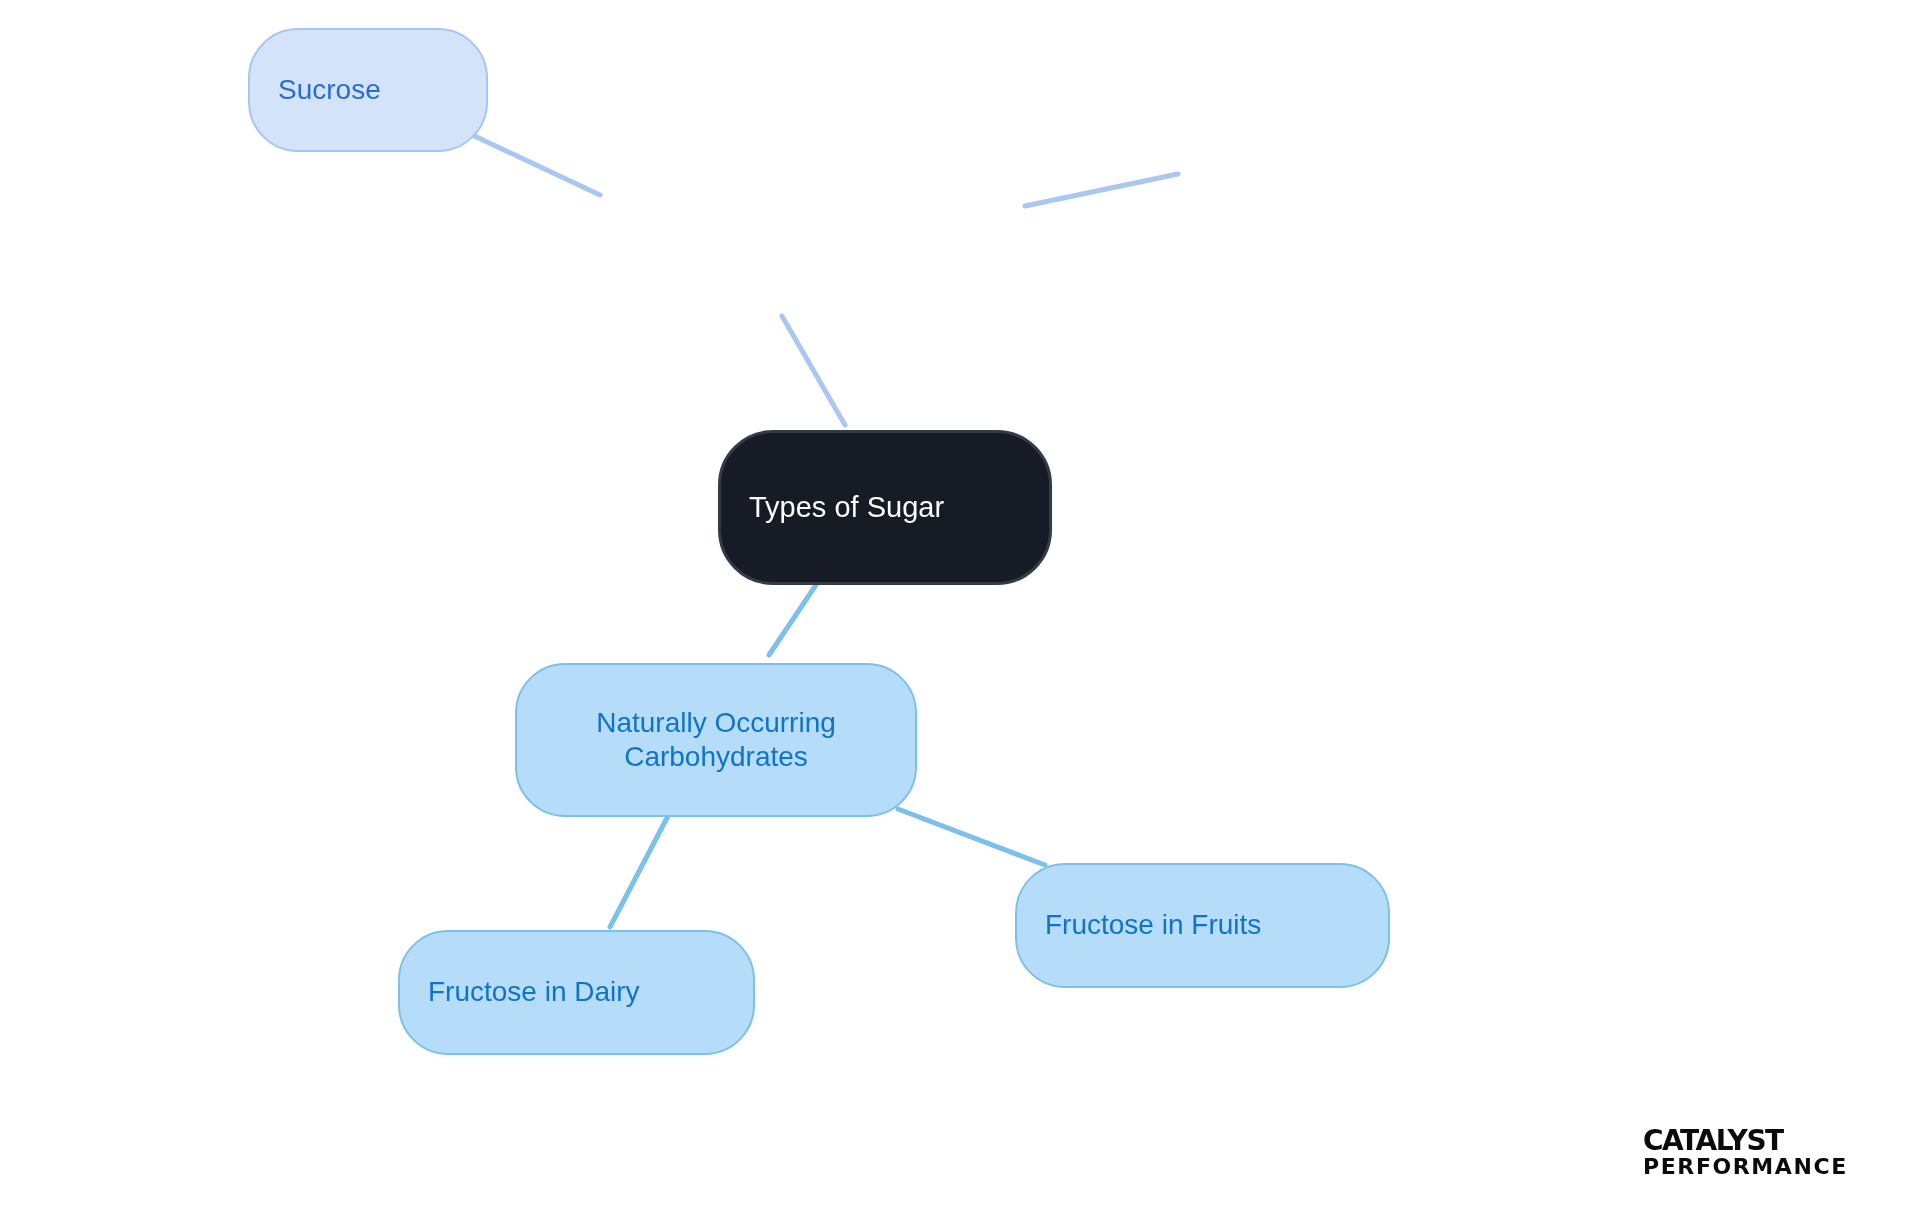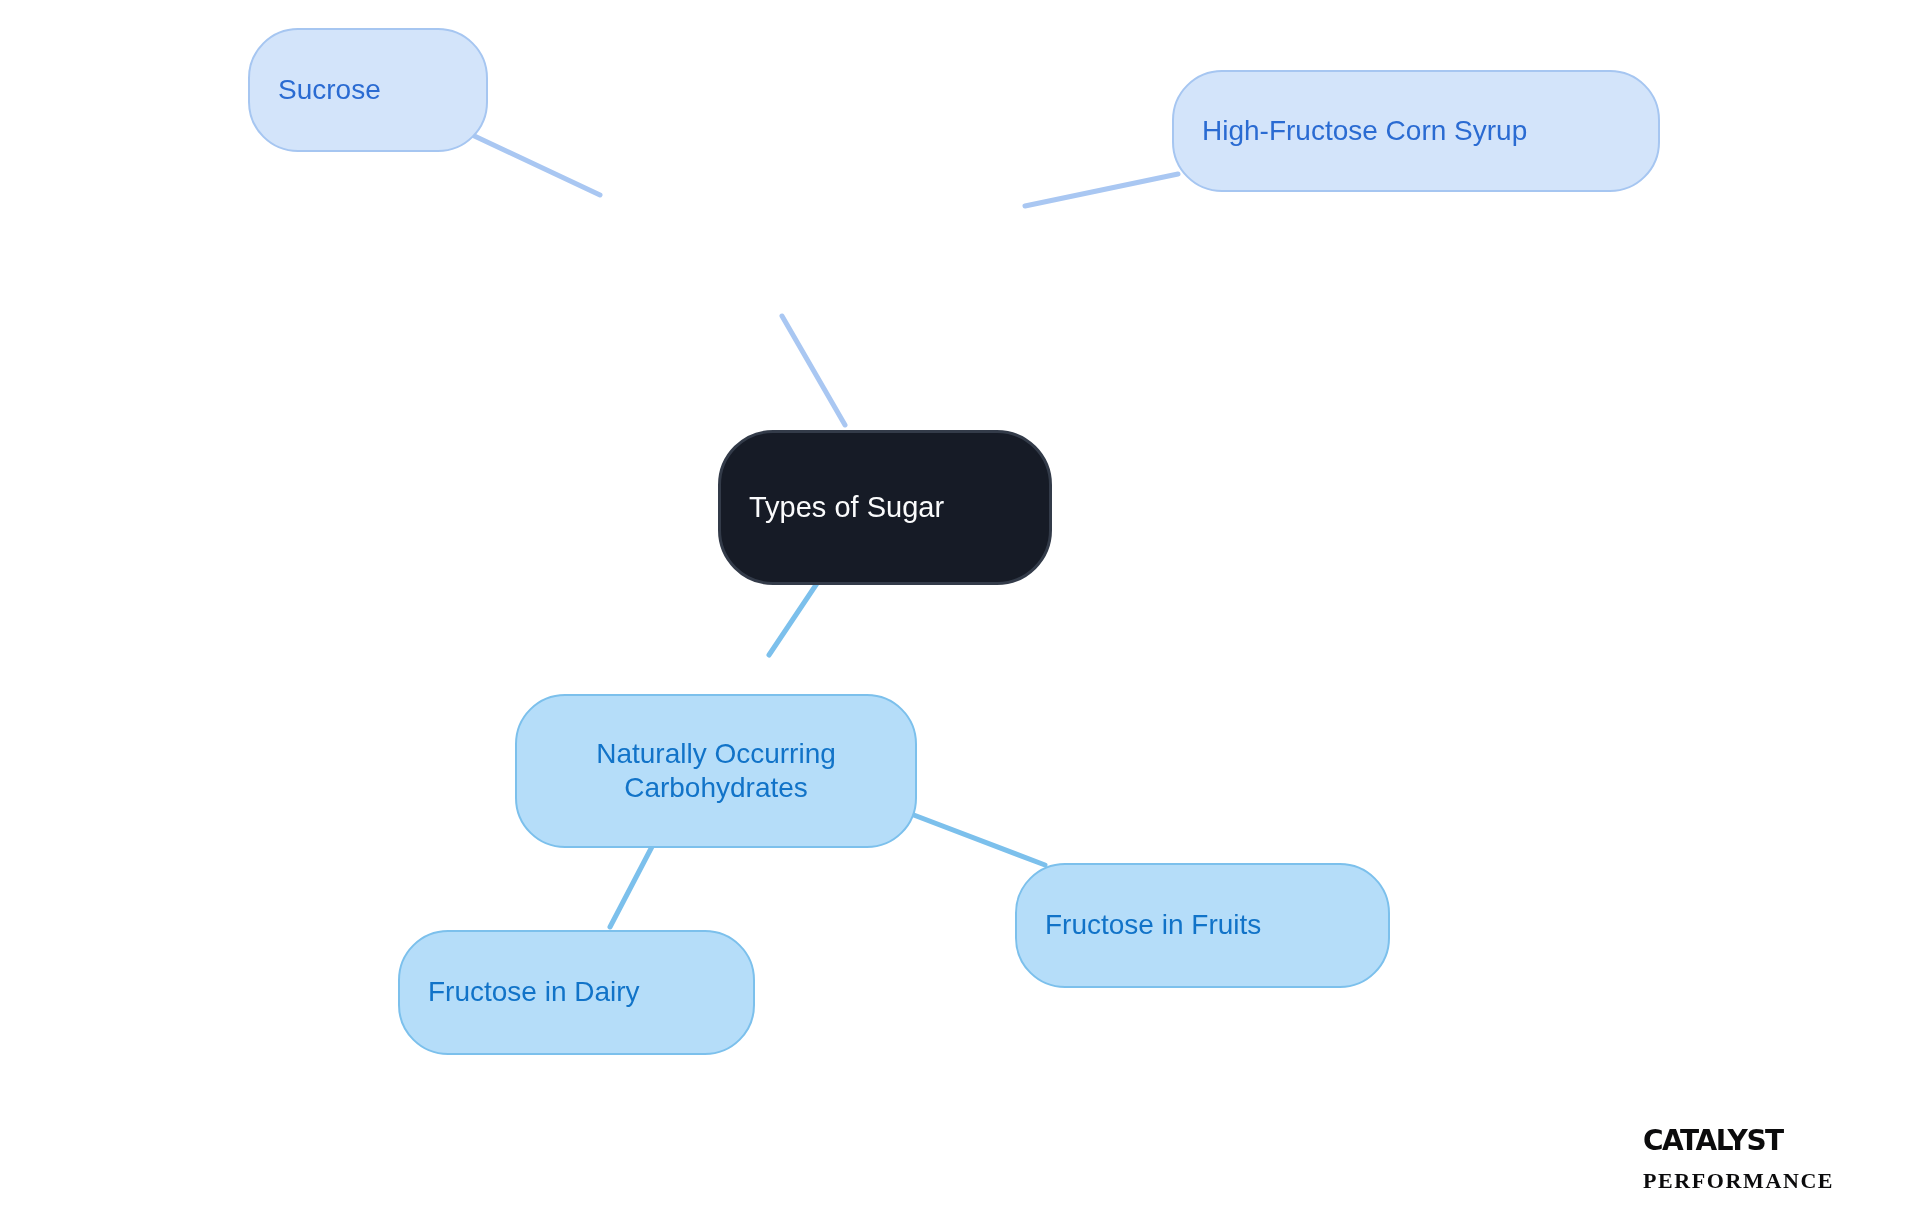--- a/index.html
+++ b/index.html
@@ -67,52 +67,48 @@
   }
   .logo-line1{
     font-size:28px;
     font-weight:900;
     letter-spacing:-1.5px;
   }
   .logo-line2{
     font-size:22px;
     font-weight:700;
     letter-spacing:1.6px;
-    margin-top:15px;
-    font-family:Liberation Serif, serif;
+    margin-top:1px;
   }
 </style>
 </head>
 <body>
 
 <div class="canvas">
 
   <svg class="edges" viewBox="0 0 1920 1215">
     <line class="edge-upper" x1="468" y1="133" x2="600" y2="195"></line>
     <line class="edge-upper" x1="1178" y1="174" x2="1025" y2="206"></line>
     <line class="edge-upper" x1="782" y1="316" x2="845" y2="425"></line>
     <line class="edge-lower" x1="838" y1="552" x2="769" y2="655"></line>
     <line class="edge-lower" x1="668" y1="816" x2="610" y2="927"></line>
     <line class="edge-lower" x1="898" y1="809" x2="1045" y2="865"></line>
   </svg>
 
   <div class="node node-upper" style="left:248px;top:28px;width:240px;height:124px;">
     <span class="label">Sucrose</span>
   </div>
 
-  <div class="node node-upper" style="left:1172px;top:70px;width:488px;height:122px;">
-    <span class="label">High-Fructose Corn Syrup</span>
-  </div>
 
 
   <div class="node node-central" style="left:718px;top:430px;width:334px;height:155px;">
     <span class="label">Types of Sugar</span>
   </div>
 
-  <div class="node node-lower" style="left:515px;top:663px;width:402px;height:154px;margin-top:31px;">
+  <div class="node node-lower" style="left:515px;top:663px;width:402px;height:154px;">
     <span class="label">Naturally Occurring Carbohydrates</span>
   </div>
 
   <div class="node node-lower" style="left:398px;top:930px;width:357px;height:125px;">
     <span class="label">Fructose in Dairy</span>
   </div>
 
   <div class="node node-lower" style="left:1015px;top:863px;width:375px;height:125px;">
     <span class="label">Fructose in Fruits</span>
   </div>

